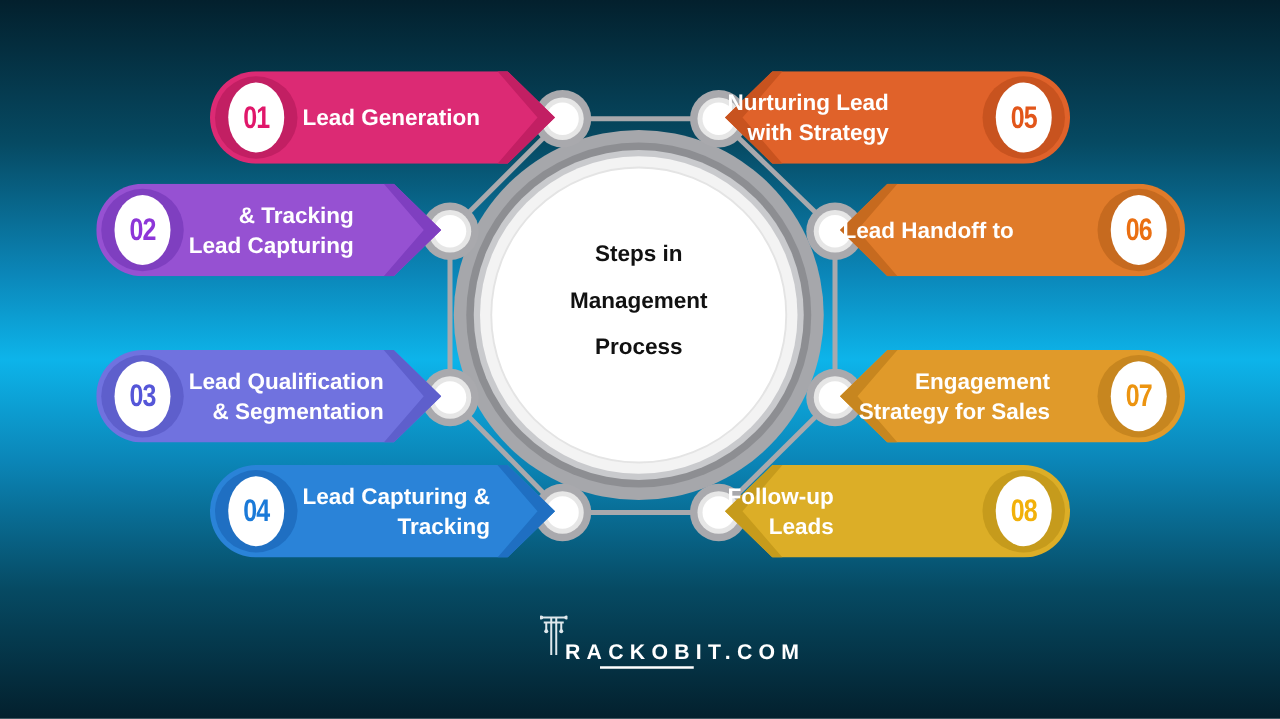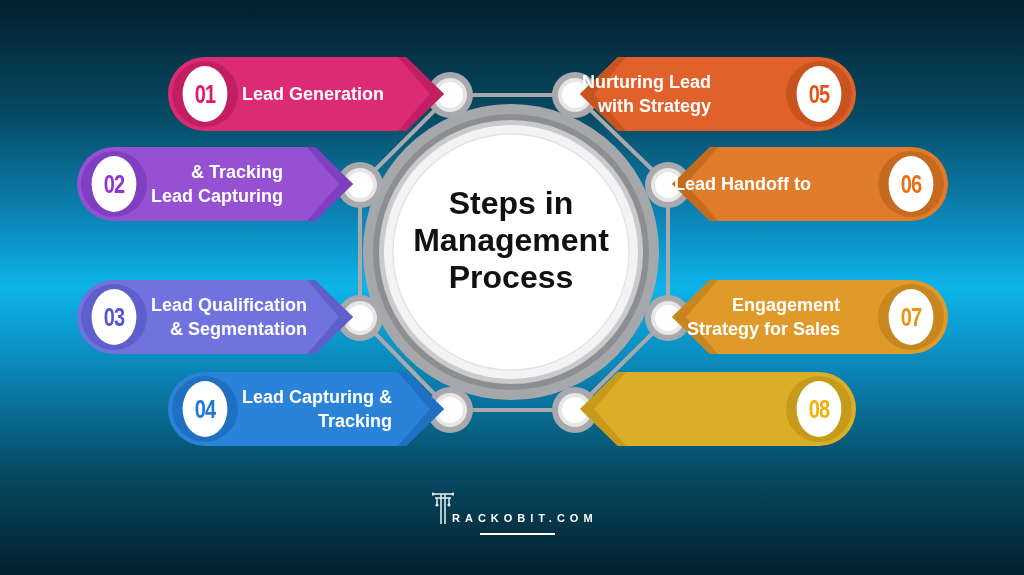--- a/index.html
+++ b/index.html
@@ -10,24 +10,24 @@
   svg.net { position:absolute; left:0; top:0; }
   .step { position:absolute; height:74px; color:#fff; }
   .step .shape { position:absolute; left:0; top:0; }
   .step .num { position:absolute; top:9px; width:56px; height:56px; border-radius:50%; background:#fff;
     display:flex; align-items:center; justify-content:center; font-family:"Liberation Sans Narrow","Liberation Sans",sans-serif;
     font-weight:bold; font-size:25px; letter-spacing:-1px; transform:scaleX(0.8); }
   .step .label { position:absolute; top:0; height:74px; display:flex; align-items:center; font-weight:bold; font-size:18px; line-height:24px; }
   .step.left .label { text-align:right; }
   .step.right .label { text-align:right; justify-content:flex-start; }
   .center-title { position:absolute; left:401px; top:185px; width:220px; text-align:center; font-weight:bold;
-    font-size:32px; line-height:37px; color:#111; }
+    font-size:18px; line-height:37px; color:#111; }
   .logo { position:absolute; left:430px; top:488px; width:170px; height:50px; }
   .logo .mark { position:absolute; left:2px; top:2px; }
-  .logo .text { position:absolute; left:22px; top:24px; color:#fff; font-size:11px; letter-spacing:5px; font-weight:bold; }
+  .logo .text { position:absolute; left:22px; top:24px; color:#fff; font-size:17px; letter-spacing:5px; font-weight:bold; }
   .logo .underline { position:absolute; left:50px; top:45px; width:75px; height:2px; background:#fff; }
 </style>
 </head>
 <body>
 
 <svg class="net" width="1024" height="575">
   <g stroke="#a9a9ad" stroke-width="4" fill="none">
     <line x1="450" y1="95" x2="575" y2="95"></line>
     <line x1="450" y1="410" x2="575" y2="410"></line>
     <line x1="360" y1="185" x2="360" y2="318"></line>
@@ -191,20 +191,26 @@
       </div>
      </div>
   </div>
 <div class="step right" style="left:580px;top:372px;width:276px;">
     <svg class="shape" width="276" height="74">
        <path d="M239,0 L38,0 L0,37 L38,74 L239,74 A37,37 0 0 0 239,0 Z" fill="#dcae27"></path>
        <path d="M46,0 L38,0 L0,37 L38,74 L46,74 L14,37 Z" fill="#c69b1c"></path>
        <circle cx="239" cy="37" r="33" fill="#c69b1c"></circle>
      </svg>
      <div class="num" style="right:9px;color:#f2b10a">08</div>
+     <div class="label" style="right:74px;width:200px">
+       <div>
+        <div>Follow-up</div>
+        <div>Leads</div>
+      </div>
+     </div>
   </div>
 
 <div class="logo">
   <svg class="mark" width="22" height="40" viewBox="0 0 22 40">
     <g stroke="#dfe8ec" stroke-width="1.6" fill="none">
       <line x1="1" y1="4" x2="21" y2="4"></line>
       <line x1="3" y1="8" x2="19" y2="8"></line>
       <line x1="9" y1="4" x2="9" y2="34"></line>
       <line x1="13" y1="4" x2="13" y2="34"></line>
       <line x1="5" y1="8" x2="5" y2="14"></line>

